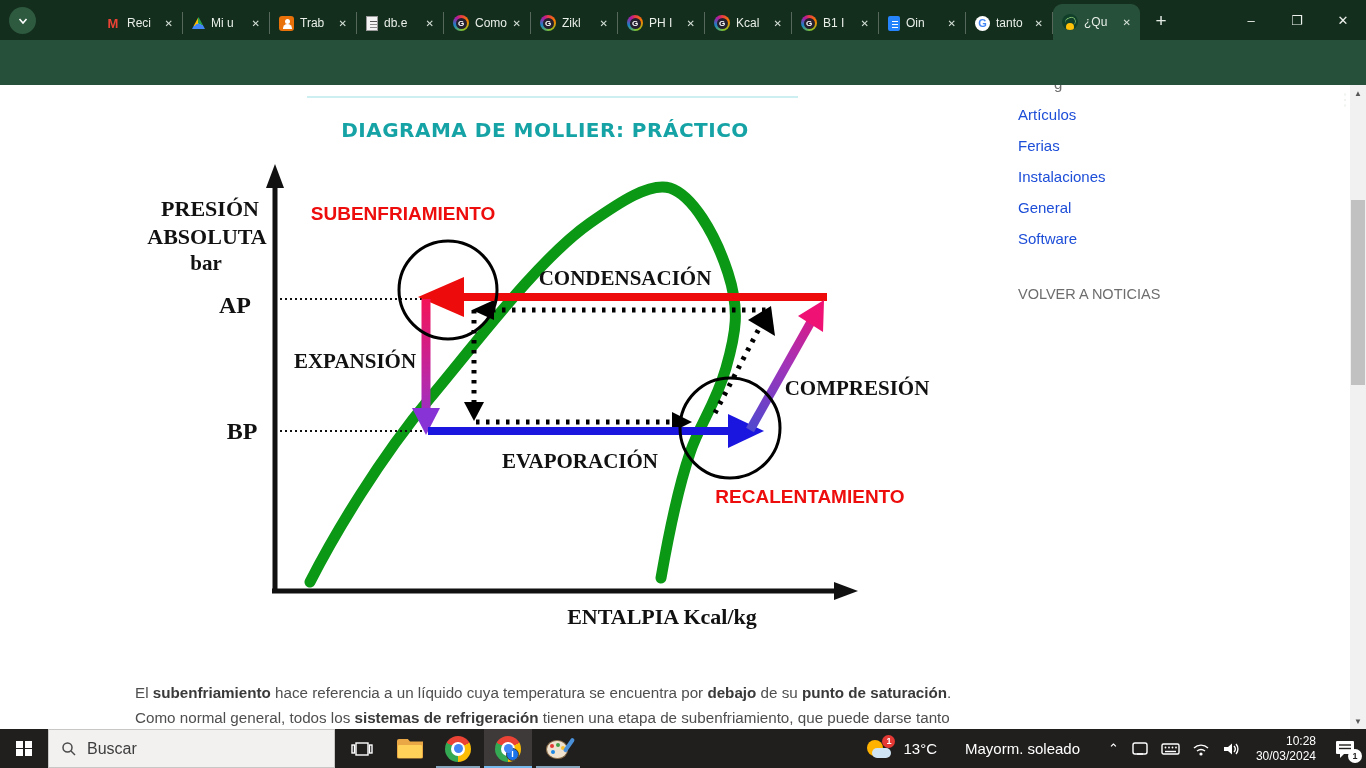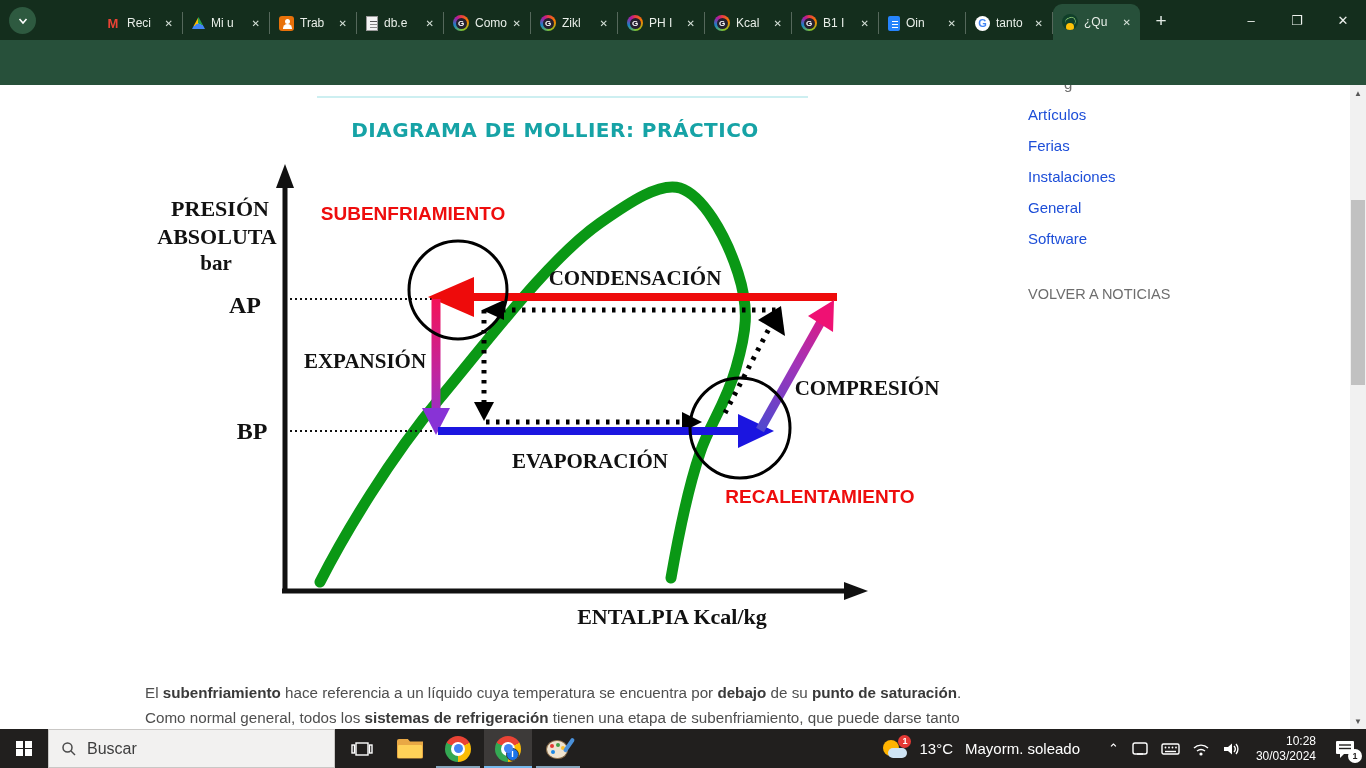--- a/index.html
+++ b/index.html
@@ -39,21 +39,21 @@
   .nav-btn { position:absolute; top:51px; width:24px; height:24px; display:flex; align-items:center; justify-content:center; font-size:17px; color:#f0f4f0; }
   #fwd-btn { color:#6f8d7a; }
   #omnibox { position:absolute; left:120px; top:47px; width:1168px; height:33px; border-radius:17px; background:#0d2617; display:flex; align-items:center; }
   #site-info { width:25px; height:25px; margin-left:5px; border-radius:50%; background:#2b5039; display:flex; align-items:center; justify-content:center; }
   #url-text { margin-left:8px; font-size:14px; color:#0c2e14; background:#b5e0ae; padding:2px 4px; white-space:nowrap; }
   #star-btn { position:absolute; right:16px; top:3px; font-size:17px; color:#e8efe9; }
   #avatar { position:absolute; left:1295px; top:49px; width:27px; height:27px; border-radius:50%; background:#1a73e8; color:#fff; font-size:13px; font-weight:bold; display:flex; align-items:center; justify-content:center; }
   #menu-dots { position:absolute; left:1337px; top:50px; color:#eef2ee; font-size:16px; letter-spacing:0; }
 
   
-  #content { position:absolute; left:10px; top:85px; width:1338px; height:644px; background:#fff; overflow:hidden; }
+  #content { position:absolute; left:0; top:85px; width:1338px; height:644px; background:#fff; overflow:hidden; }
   #divider { position:absolute; left:307px; top:11px; width:491px; height:2px; background:#cdeff1; }
   #page-title { position:absolute; left:135px; top:33px; width:820px; text-align:center; font-family:"DejaVu Sans", sans-serif; font-size:20px; font-weight:bold; color:#16a3a6; letter-spacing:.5px; }
   #mollier { position:absolute; left:130px; top:73px; }
   .serif-label { font-family:"Liberation Serif", serif; font-weight:bold; fill:#111; }
   .red-label { font-family:"Liberation Sans", sans-serif; font-weight:bold; fill:#ee0d0d; }
 
   #paragraph { position:absolute; left:135px; top:596px; width:860px; font-size:15.2px; line-height:24.5px; color:#4f4f4f; }
   #paragraph strong { color:#3a3a3a; }
 
   #sidebar { position:absolute; left:1018px; top:0; width:320px; }
@@ -87,21 +87,21 @@
   #paint-icon { position:relative; width:25px; height:24px; }
   #palette { position:absolute; left:0; top:3px; width:22px; height:19px; border-radius:50% 50% 48% 52%; background:#efe3cf; border:1.5px solid #8a6d4a; }
   #palette i { position:absolute; width:4px; height:4px; border-radius:50%; }
   #brush { position:absolute; right:0; top:0; width:3.5px; height:16px; background:#4a90d9; border-radius:2px; transform:rotate(35deg); }
   #tray { position:absolute; right:0; top:0; height:39px; display:flex; align-items:center; }
   .tray-item { display:flex; align-items:center; justify-content:center; margin:0 6px; }
   #weather-icon { position:relative; width:30px; height:28px; margin-right:8px; }
   #weather-sun { position:absolute; left:2px; top:5px; width:16px; height:16px; border-radius:50%; background:#ffb300; }
   #weather-cloud { position:absolute; left:7px; top:13px; width:19px; height:10px; border-radius:6px; background:#cfe4f4; }
   #weather-badge { position:absolute; right:0; top:0; width:13px; height:13px; border-radius:50%; background:#e53935; color:#fff; font-size:9px; font-weight:bold; display:flex; align-items:center; justify-content:center; }
-  #weather-text { font-size:15px; display:flex; gap:12px; margin-right:16px; }
+  #weather-text { font-size:15px; display:flex; gap:28px; margin-right:16px; }
   #clock { text-align:right; font-size:12px; line-height:15px; margin:0 8px 0 10px; }
   #action-center { position:relative; width:30px; height:28px; }
   #ac-badge { position:absolute; right:-2px; bottom:0; width:14px; height:14px; border-radius:50%; background:#fff; color:#211f1e; font-size:9px; font-weight:bold; display:flex; align-items:center; justify-content:center; }
   .ticon { stroke:#fff; fill:none; stroke-width:1.4; }
 </style>
 </head>
 <body>
 
 <div id="screen">
 

